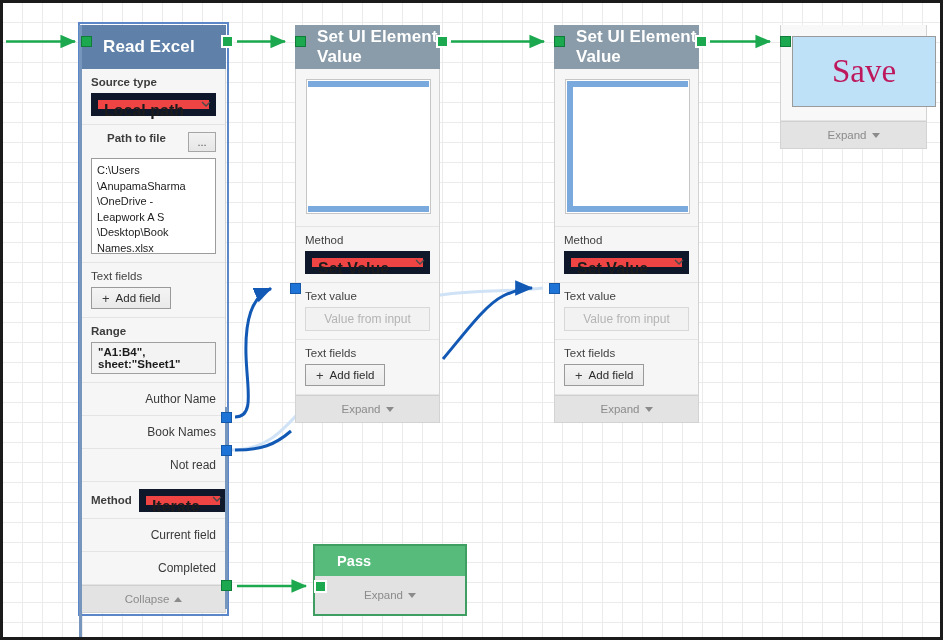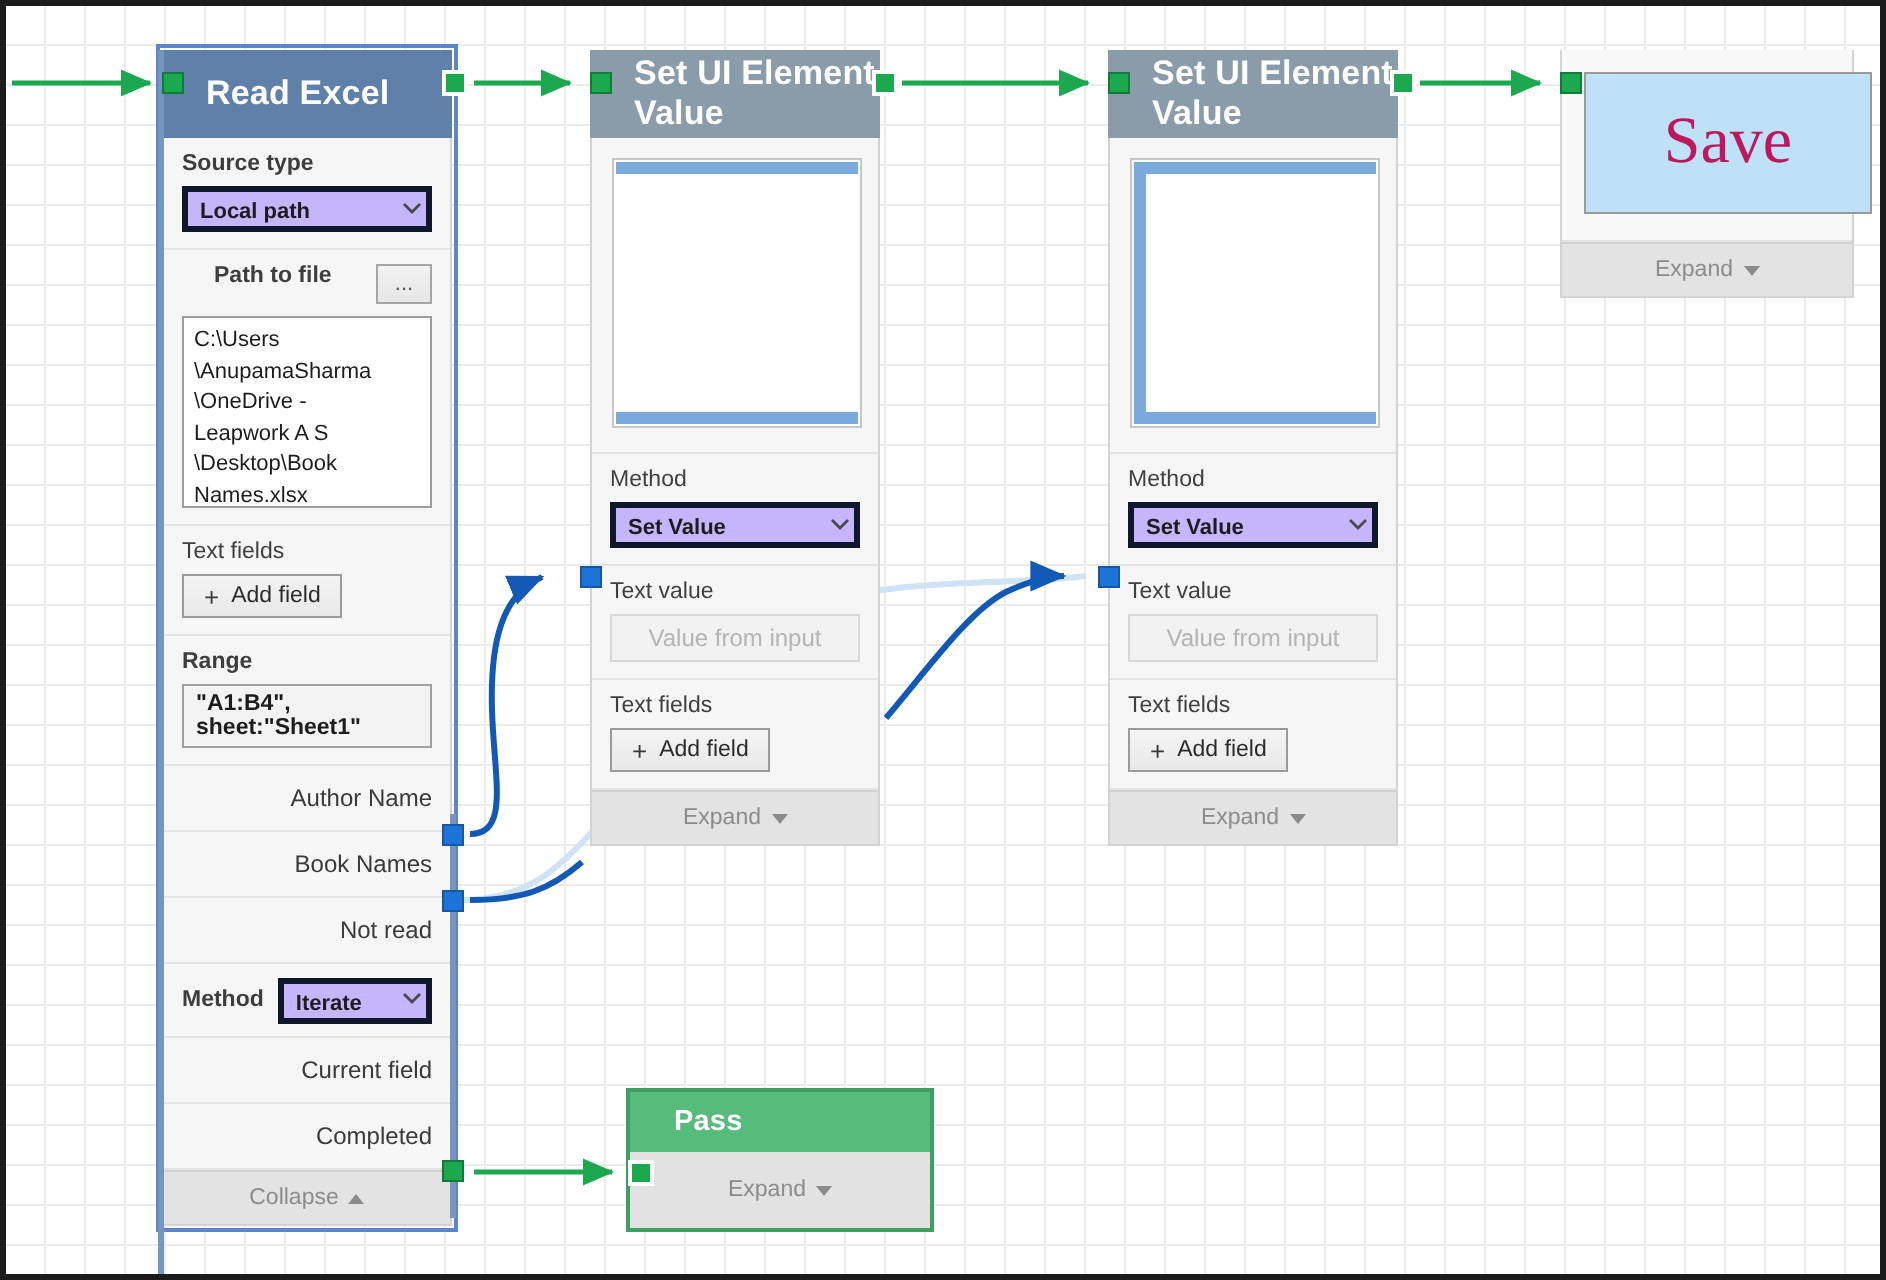--- a/index.html
+++ b/index.html
@@ -89,24 +89,24 @@
     display: block;
   }
   .field-label.plain { font-weight: normal; color: #3f3f3f; }
 
   select.combo, .combo {
     -webkit-appearance: none;
     appearance: none;
     width: 100%;
     box-sizing: border-box;
     height: 23px;
-    background: #c4b5fd;
-    border: 3px solid #0f172a;
+    background: #ef4444;
+    border: 7px solid #0f172a;
     font-family: "Liberation Sans", sans-serif;
-    font-size: 11px;
+    font-size: 16px;
     font-weight: bold;
     color: #1c1c1c;
     padding: 0 20px 0 6px;
     line-height: 21px;
     position: relative;
   }
   .combo-wrap { position: relative; }
   .chevron {
     position: absolute;
     right: 6px; top: 50%;

